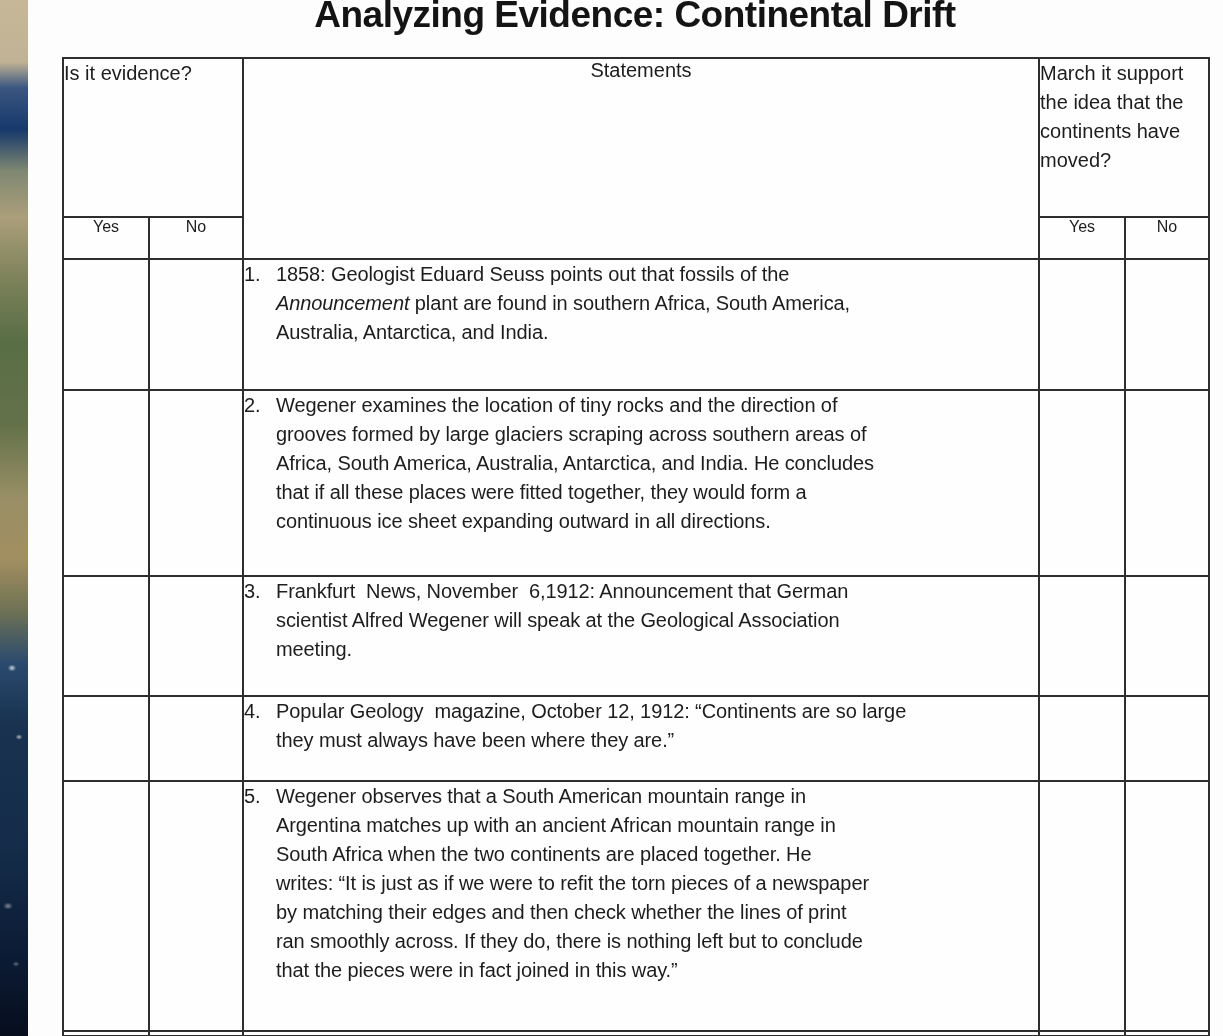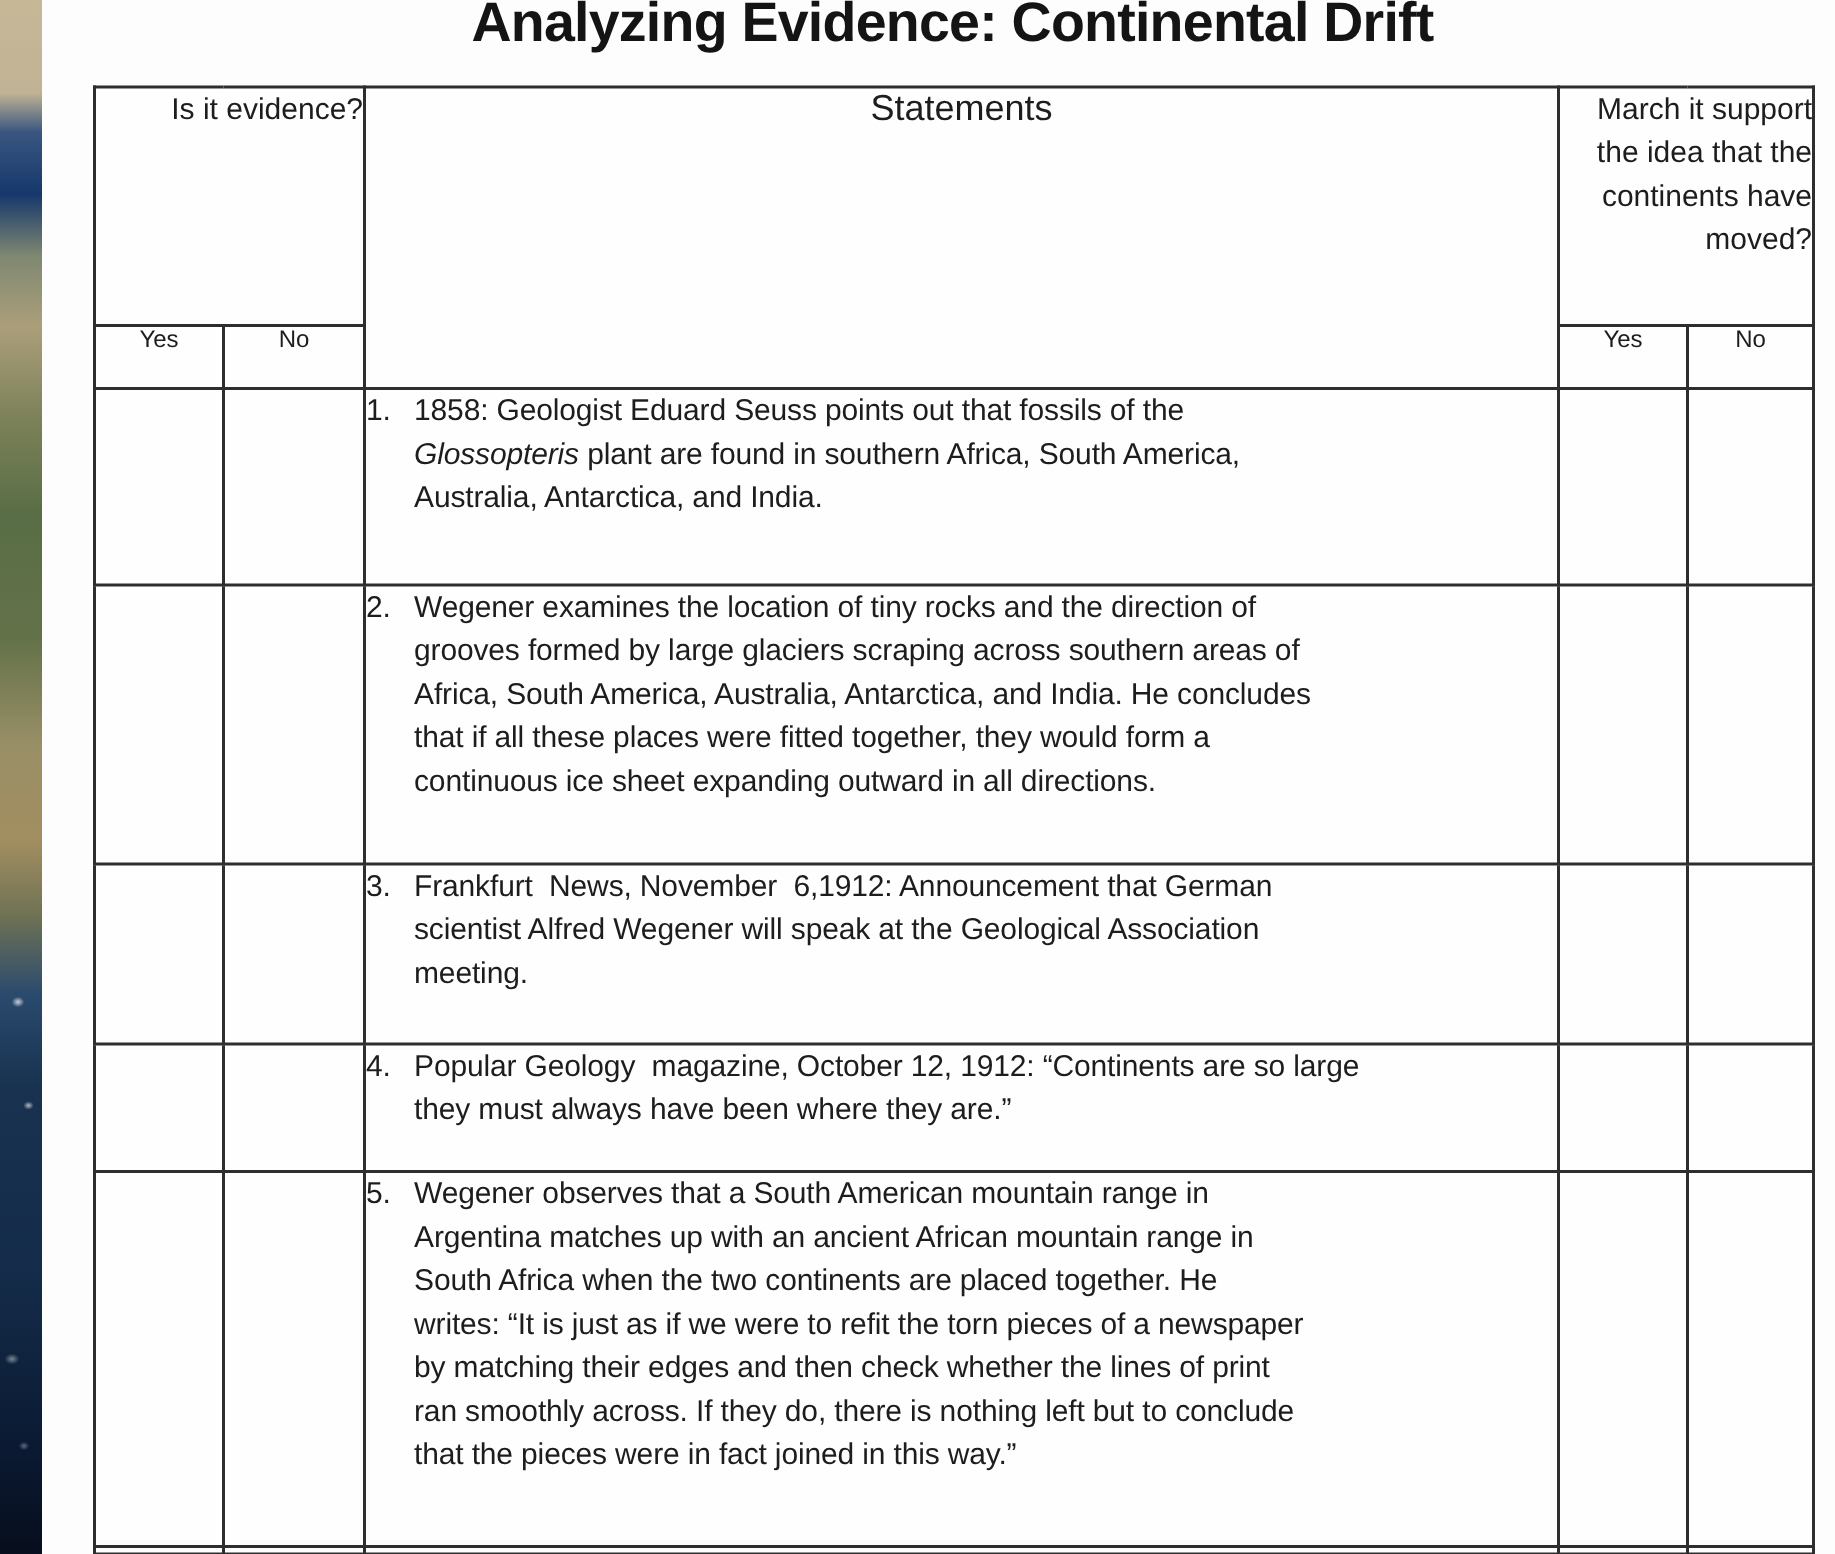--- a/index.html
+++ b/index.html
@@ -60,30 +60,30 @@
     table-layout: fixed;
   }
   table.worksheet td {
     border: 2px solid #2e2e2e;
     padding: 0;
     vertical-align: top;
     background: #fefefe;
   }
 
   td.group-header {
-    text-align: right;
+    text-align: left;
     vertical-align: middle;
     font-size: 20px;
     line-height: 29px;
   }
   td.support-header { padding: 0 24px; }
   td.statements-header {
     text-align: center;
     vertical-align: middle;
-    font-size: 24px;
+    font-size: 20px;
   }
   td.yn-header {
     text-align: center;
     vertical-align: middle;
     font-size: 16px;
     height: 40px;
   }
 
   td.stmt-cell {
     padding: 19px 26px 8px 31px;
@@ -135,21 +135,21 @@
     </tr>
   </thead>
   <tbody id="statements-body">
       <tr style="height: 131px;">
         <td></td>
         <td></td>
         <td class="stmt-cell">
           <div class="stmt">
             <span class="stmt-num">1.</span>
             <span class="stmt-text">1858: Geologist Eduard Seuss points out that fossils of the
-<i>Glossopteris</i> plant are found in southern Africa, South America,
+<i>Announcement</i> plant are found in southern Africa, South America,
 Australia, Antarctica, and India.</span>
           </div>
         </td>
         <td></td>
         <td></td>
       </tr>
       <tr style="height: 186px;">
         <td></td>
         <td></td>
         <td class="stmt-cell">

